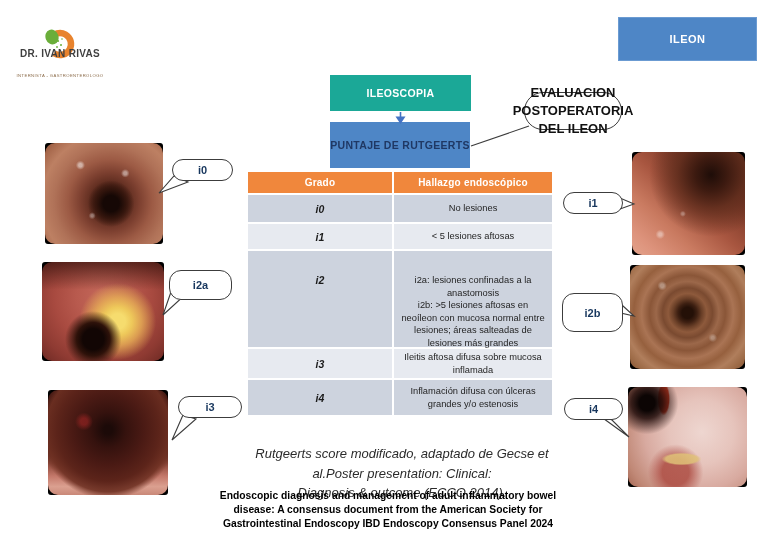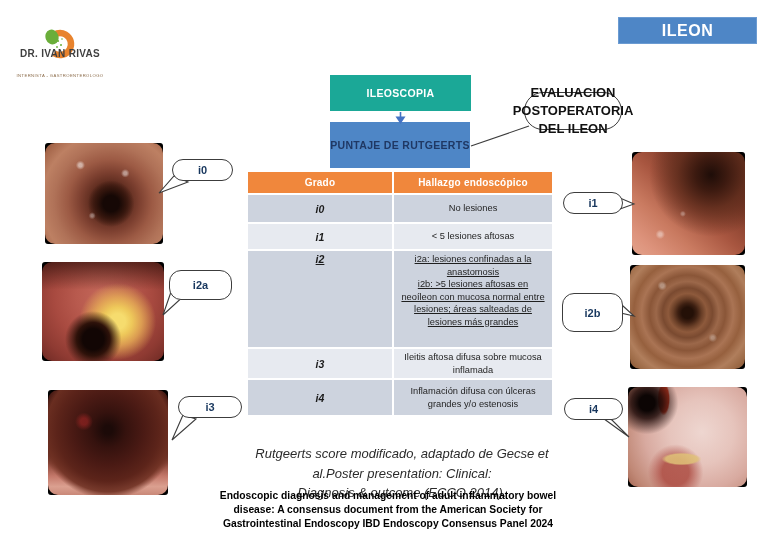--- a/index.html
+++ b/index.html
@@ -9,23 +9,23 @@
 
   
   .logo { position:absolute; left:6px; top:22px; width:108px; }
   .logo-icon { position:absolute; left:38px; top:4px; width:32px; height:34px; }
   .logo-name { position:absolute; left:0; top:26px; width:108px; text-align:center;
                font-size:10px; font-weight:bold; color:#3f3f3f; letter-spacing:.3px; }
   .logo-tagline { position:absolute; left:0; top:51px; width:108px; text-align:center;
                   font-size:4.2px; color:#8a6a48; letter-spacing:.4px; }
 
   
-  .ileon-btn { position:absolute; left:618px; top:17px; width:139px; height:27px;
+  .ileon-btn { position:absolute; left:618px; top:17px; width:139px; height:44px;
                background:#4E86C6; border:1px solid #6b9bd2; color:#fff;
-               font-size:16px; font-weight:bold; letter-spacing:.5px;
+               font-size:11px; font-weight:bold; letter-spacing:.5px;
                display:flex; align-items:center; justify-content:center; cursor:pointer; }
 
   
   .flow-box { position:absolute; display:flex; align-items:center; justify-content:center;
               font-weight:bold; font-size:10.5px; letter-spacing:.3px; text-align:center; }
   .box-teal { left:330px; top:75px; width:141px; height:36px; background:#1BA897; color:#fff; }
   .box-blue { left:330px; top:122px; width:140px; height:46px; background:#4E86C6; color:#1F3864; }
   .flow-callout { position:absolute; left:524px; top:92px; width:98px; height:38px;
                   background:#fff; border:1.3px solid #3c3c3c; border-radius:19px;
                   display:flex; align-items:center; justify-content:center; text-align:center;
@@ -38,21 +38,21 @@
                      grid-template-rows:21px 27px 25px 96px 29px 35px;
                      column-gap:2px; row-gap:2px; }
   .th { background:#F0873C; color:#fff; font-weight:bold; font-size:10px;
         display:flex; align-items:center; justify-content:center; letter-spacing:.2px; }
   .cell { display:flex; align-items:center; justify-content:center; text-align:center; }
   .cell-grade { font-weight:bold; font-style:italic; font-size:10.5px; color:#1b1b1b; }
   .cell-finding { font-size:9.3px; color:#1f1f1f; line-height:1.35; padding:2px 6px;
                   white-space:pre-line; }
   .row-dark { background:#CDD3DE; }
   .row-light { background:#E7EAF0; }
-  .cell-top { align-items:flex-start; padding-top:2px;text-decoration:underline; }
+  .cell-top { align-items:flex-start; padding-top:23px; }
 
   .footnote { position:absolute; left:234px; top:444px; width:336px; text-align:center;
               font-style:italic; font-size:13px; color:#2b2b2b; line-height:1.5;
               white-space:pre-line; }
 
   .citation { position:absolute; left:170px; top:489px; width:436px; text-align:center;
               font-weight:bold; font-size:10.3px; color:#000; line-height:1.38;
               white-space:pre-line; }
 
   

